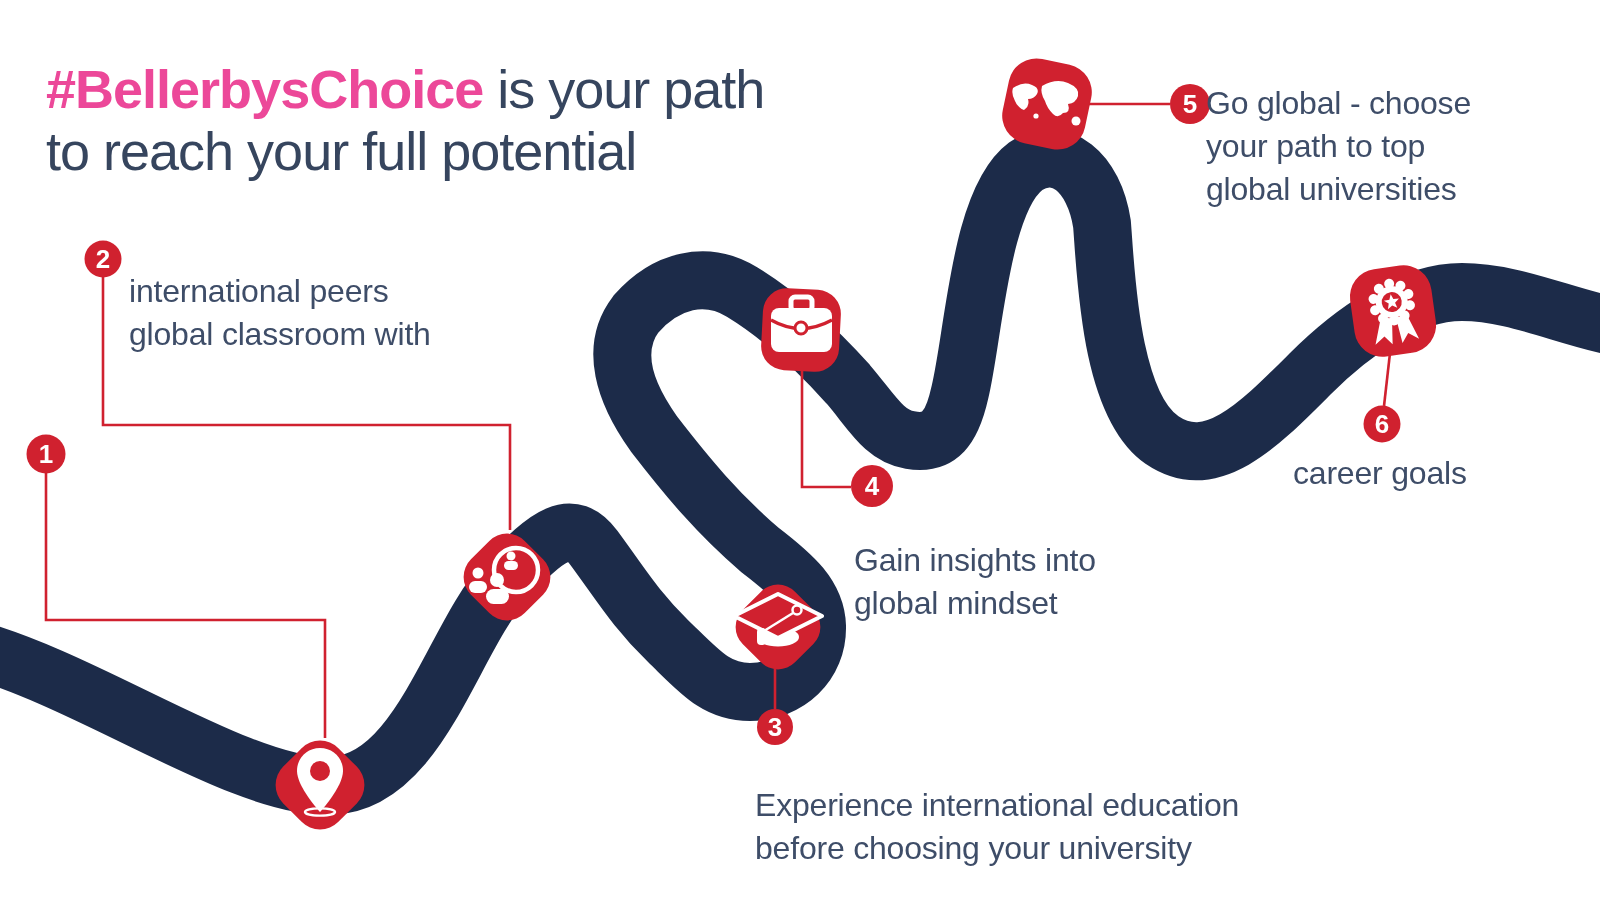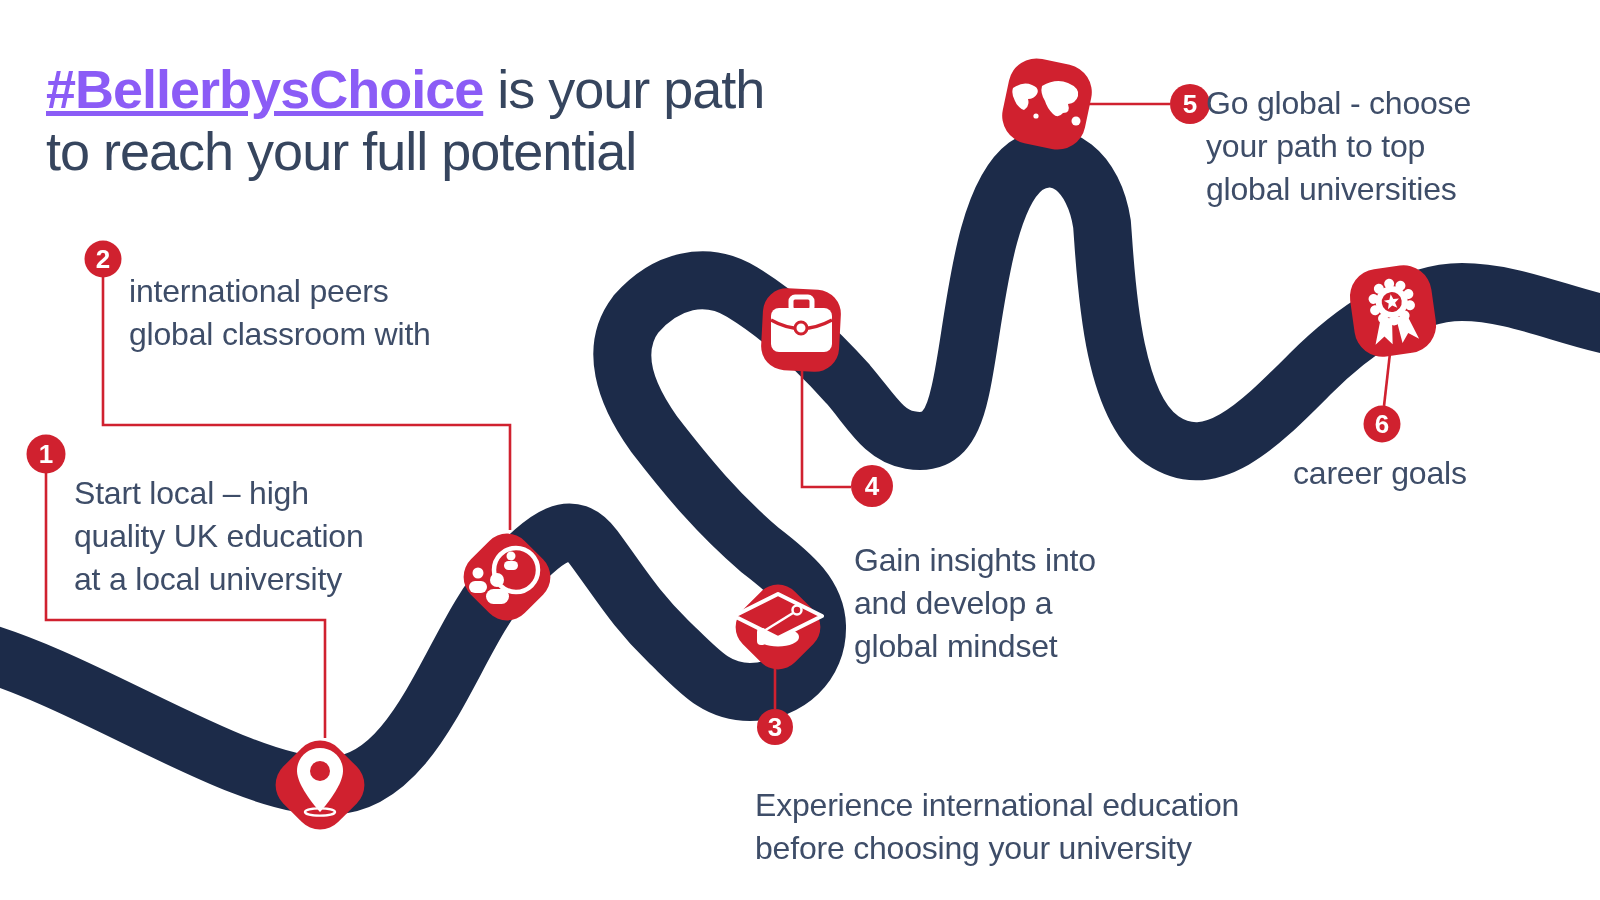--- a/index.html
+++ b/index.html
@@ -2,21 +2,21 @@
 <html><head>
 <meta charset="utf-8">
 <style>
   html,body{margin:0;padding:0;background:#ffffff;}
   .stage{
     position:relative;width:1600px;height:900px;overflow:hidden;background:#ffffff;
     font-family:"Liberation Sans","DejaVu Sans",sans-serif;
   }
   .art{position:absolute;left:0;top:0;width:1600px;height:900px;}
   .title{position:absolute;left:46px;top:58px;line-height:62px;font-size:54px;letter-spacing:-1px;color:#36455e;}
-  .title .hl{color:#8b5cf6;font-weight:700;text-decoration:underline;}
+  .title .hl{color:#ec4899;font-weight:700;}
   .title .lt{font-weight:400;}
   .txt{position:absolute;color:#3e4d68;font-size:32px;font-weight:400;letter-spacing:-0.2px;}
   .txt div{height:43px;line-height:43px;white-space:nowrap;}
   .badge-num{
     font-family:"Liberation Sans","DejaVu Sans",sans-serif;
     font-size:26px;font-weight:700;fill:#ffffff;text-anchor:middle;
   }
 </style>
 </head>
 <body>
@@ -141,39 +141,33 @@
       <circle cx="1382" cy="424" r="18.5" fill="#d0212f"></circle>
       <text class="badge-num" x="1382" y="433">6</text>
     </g>
   </svg>
 
   <header class="title">
     <div><span class="hl">#BellerbysChoice</span><span class="lt"> is your path</span></div>
     <div class="lt">to reach your full potential</div>
   </header>
 
-  <div class="txt" style="left:74px;top:472px;">
-    <div>Start local – high</div>
-    <div>quality UK education</div>
-    <div>at a local university</div>
-  </div>
 
   <div class="txt" style="left:129px;top:270px;">
     <div>international peers</div>
     <div>global classroom with</div>
   </div>
 
   <div class="txt" style="left:755px;top:752px;margin-top:32px;">
     <div>Experience international education</div>
     <div>before choosing your university</div>
   </div>
 
   <div class="txt" style="left:854px;top:539px;">
     <div>Gain insights into</div>
-    <div>and develop a</div>
     <div>global mindset</div>
   </div>
 
   <div class="txt" style="left:1206px;top:82px;">
     <div>Go global - choose</div>
     <div>your path to top</div>
     <div>global universities</div>
   </div>
 
   <div class="txt" style="left:1293px;top:452px;">

